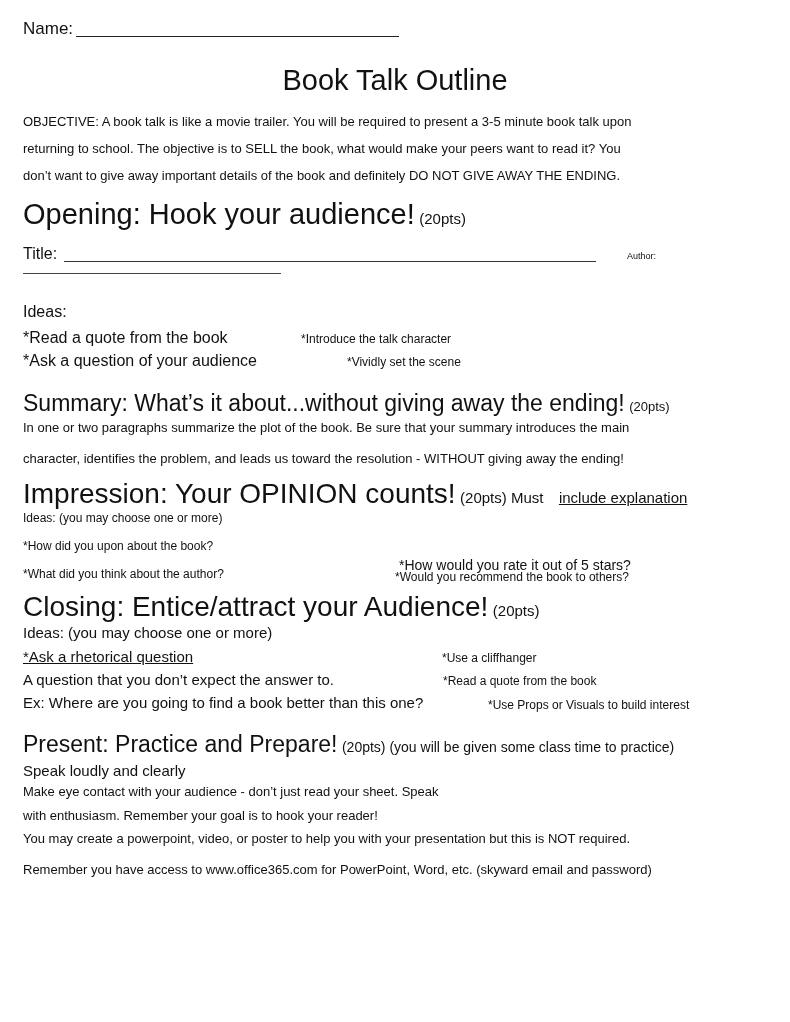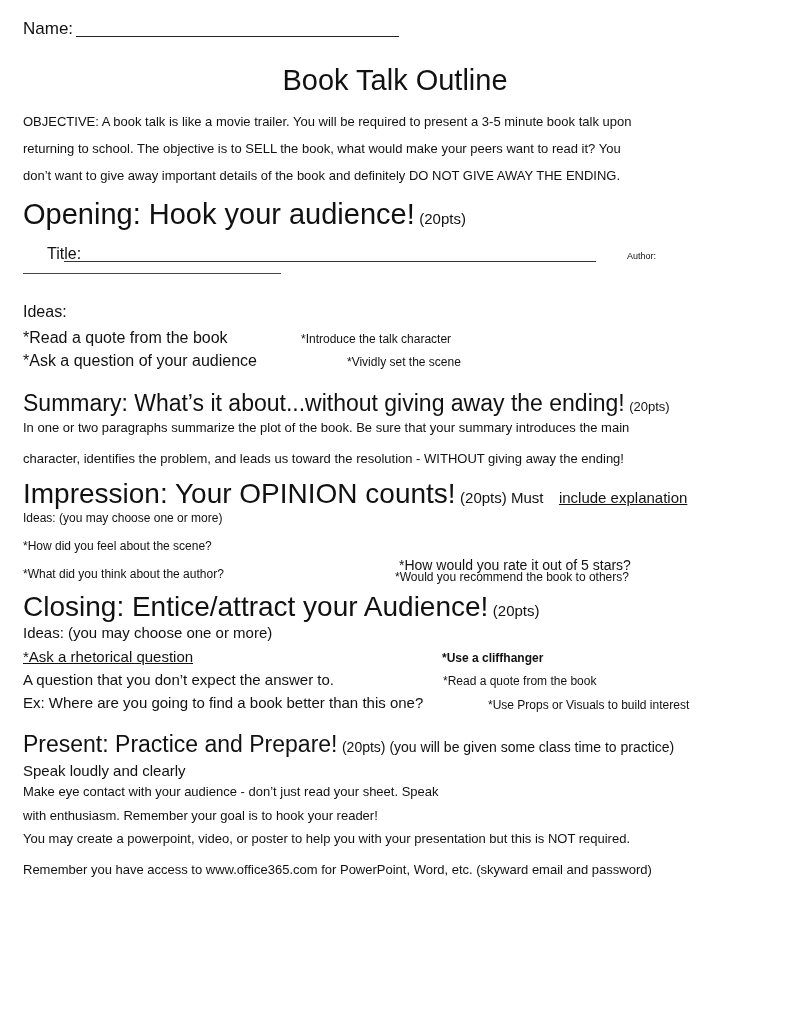--- a/index.html
+++ b/index.html
@@ -26,21 +26,21 @@
 <div class="abs" style="left:0;width:790px;text-align:center;top:64px;font-size:29px;">Book Talk Outline</div>
 
 <div class="abs body13" style="left:23px;top:114px;">OBJECTIVE: A book talk is like a movie trailer. You will be required to present a 3-5 minute book talk upon</div>
 <div class="abs body13" style="left:23px;top:141px;">returning to school. The objective is to SELL the book, what would make your peers want to read it? You</div>
 <div class="abs body13" style="left:23px;top:168px;">don’t want to give away important details of the book and definitely DO NOT GIVE AWAY THE ENDING.</div>
 
 <div class="abs" style="left:23px;top:198px;">
   <span class="h1">Opening: Hook your audience!</span>
   <span class="pts">(20pts)</span>
 </div>
-<div class="abs body16" style="left:23px;top:245px;margin-left:24px;">Title:</div>
+<div class="abs body16" style="left:23px;top:245px;">Title:</div>
 <div class="title-line"></div>
 <div class="abs" style="left:627px;top:251px;font-size:9px;">Author:</div>
 <div class="author-line"></div>
 
 <div class="abs body16" style="left:23px;top:303px;">Ideas:</div>
 <div class="abs body16" style="left:23px;top:329px;">*Read a quote from the book</div>
 <div class="abs body16" style="left:23px;top:352px;">*Ask a question of your audience</div>
 <div class="abs small12" style="left:301px;top:332px;">*Introduce the talk character</div>
 <div class="abs small12" style="left:347px;top:355px;">*Vividly set the scene</div>
 
@@ -50,34 +50,34 @@
 </div>
 <div class="abs body13" style="left:23px;top:420px;">In one or two paragraphs summarize the plot of the book. Be sure that your summary introduces the main</div>
 <div class="abs body13" style="left:23px;top:451px;">character, identifies the problem, and leads us toward the resolution - WITHOUT giving away the ending!</div>
 
 <div class="abs" style="left:23px;top:478px;">
   <span class="h2">Impression: Your OPINION counts!</span>
   <span class="pts">(20pts) Must</span>
   <span class="pts u" style="margin-left:11px;">include explanation</span>
 </div>
 <div class="abs small12" style="left:23px;top:511px;">Ideas: (you may choose one or more)</div>
-<div class="abs small12" style="left:23px;top:539px;">*How did you feel about the scene?</div>
+<div class="abs small12" style="left:23px;top:539px;">*How did you upon about the book?</div>
 <div class="abs small12" style="left:23px;top:567px;">*What did you think about the author?</div>
 <div class="abs small12" style="left:395px;top:532px;margin-top:38px;">*Would you recommend the book to others?</div>
 <div class="abs" style="left:399px;top:557px;font-size:14px;">*How would you rate it out of 5 stars?</div>
 
 <div class="abs" style="left:23px;top:591px;">
   <span class="h2">Closing: Entice/attract your Audience!</span>
   <span class="pts">(20pts)</span>
 </div>
 <div class="abs body16" style="left:23px;top:624px;font-size:15px;">Ideas: (you may choose one or more)</div>
 <div class="abs" style="left:23px;top:648px;font-size:15px;text-decoration:underline;">*Ask a rhetorical question</div>
 <div class="abs" style="left:23px;top:671px;font-size:15px;">A question that you don’t expect the answer to.</div>
 <div class="abs" style="left:23px;top:694px;font-size:15px;">Ex: Where are you going to find a book better than this one?</div>
-<div class="abs small12" style="left:442px;top:651px;font-weight:bold;">*Use a cliffhanger</div>
+<div class="abs small12" style="left:442px;top:651px;">*Use a cliffhanger</div>
 <div class="abs small12" style="left:443px;top:674px;">*Read a quote from the book</div>
 <div class="abs small12" style="left:488px;top:698px;">*Use Props or Visuals to build interest</div>
 
 <div class="abs" style="left:23px;top:731px;">
   <span style="font-size:23px;">Present: Practice and Prepare!</span>
   <span style="font-size:14px;">(20pts) (you will be given some class time to practice)</span>
 </div>
 <div class="abs" style="left:23px;top:762px;font-size:15px;">Speak loudly and clearly</div>
 <div class="abs small11" style="left:23px;top:784px;">Make eye contact with your audience - don’t just read your sheet. Speak</div>
 <div class="abs small11" style="left:23px;top:808px;">with enthusiasm. Remember your goal is to hook your reader!</div>

